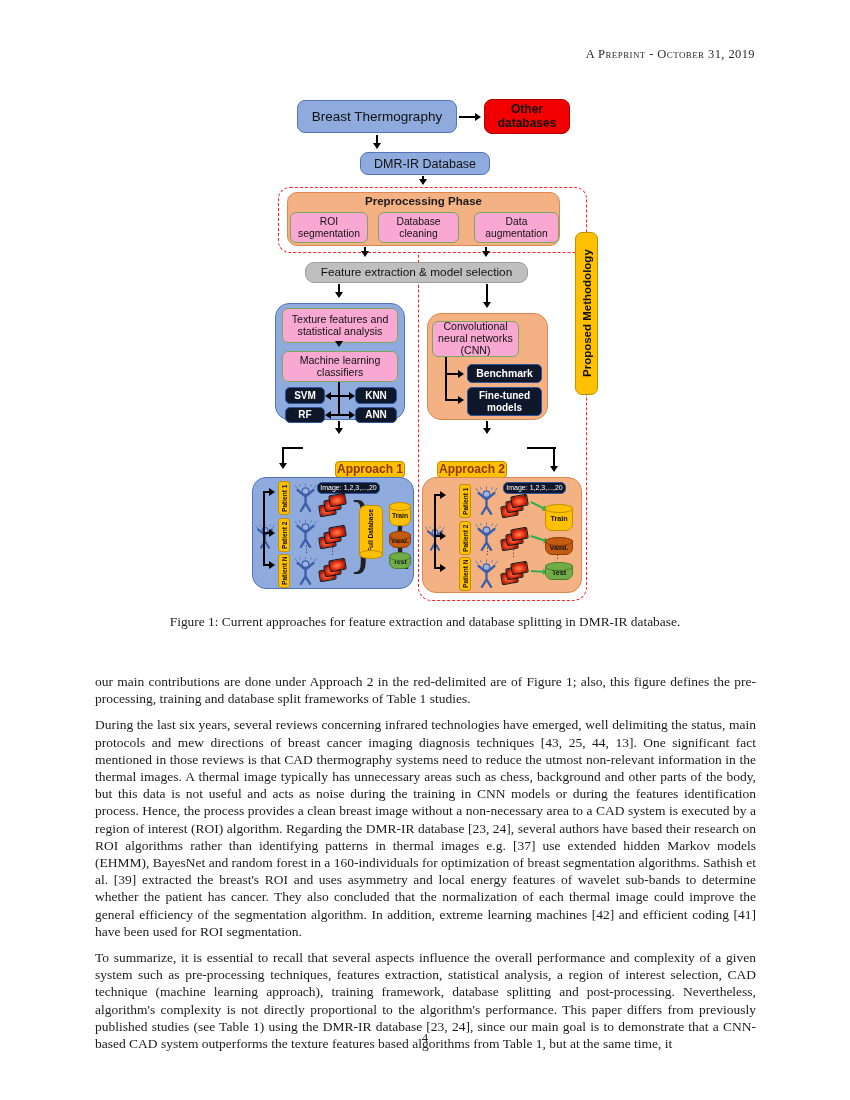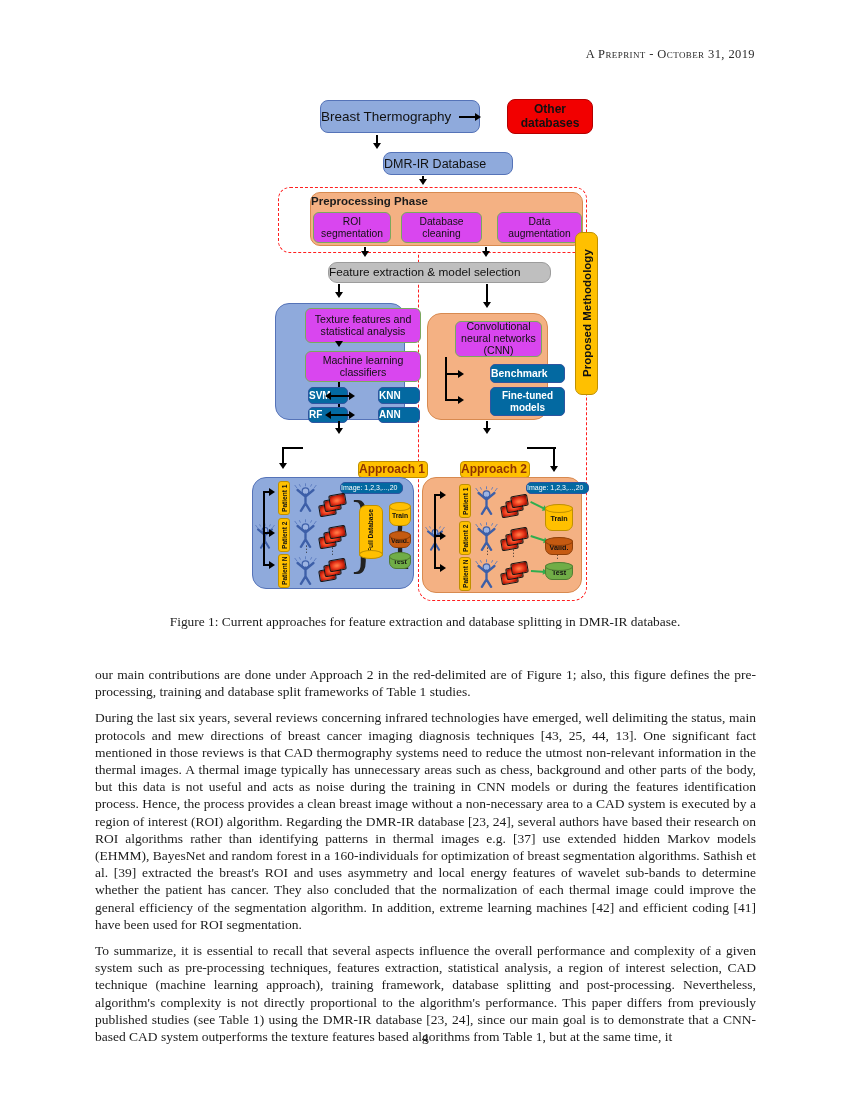--- a/index.html
+++ b/index.html
@@ -5,27 +5,27 @@
   * { margin:0; padding:0; box-sizing:border-box; }
   html,body { width:850px; height:1100px; background:#ffffff; font-family:"Liberation Serif", serif; color:#1b1b1b; }
   #page { position:relative; width:850px; height:1100px; background:#fff; overflow:hidden; }
 
   
   .running-head { position:absolute; top:47px; right:95px; font-size:12.5px; letter-spacing:.4px; font-variant:small-caps; color:#2a2a2a; }
 
   
   #fig { position:absolute; left:248px; top:95px; width:354px; height:512px; font-family:"Liberation Sans", sans-serif; }
   .abs { position:absolute; }
-  .node { position:absolute; display:flex; align-items:center; text-align:center; line-height:1.12;margin-left:23px; }
+  .node { position:absolute; display:flex; align-items:center; justify-content:center; text-align:center; line-height:1.12; }
   .blue   { background:#8FAADC; border:1px solid #5573b8; border-radius:8px; color:#111; }
   .red    { background:#F20000; border:1px solid #b30000; border-radius:8px; color:#111; font-weight:600; }
   .salmon { background:#F4B183; border:1px solid #d88a50; border-radius:10px; }
-  .green  { background:#d946ef; border:1px solid #7aa95e; border-radius:6px; color:#111; }
+  .green  { background:#f9a8d4; border:1px solid #7aa95e; border-radius:6px; color:#111; }
   .gray   { background:#BFBFBF; border:1px solid #9c9c9c; border-radius:9px; color:#111; }
-  .dkblue { background:#0369a1; border:1px solid #2f55a0; border-radius:5px; color:#fff; font-weight:600; }
+  .dkblue { background:#0f172a; border:1px solid #2f55a0; border-radius:5px; color:#fff; font-weight:600; }
   .yellow { background:#FFC000; border:1px solid #BF9000; border-radius:4px; color:#111; }
   .panel-blue   { background:#8FAADC; border:1px solid #5573b8; border-radius:14px; }
   .panel-salmon { background:#F4B183; border:1px solid #d88a50; border-radius:14px; }
 
   .dashA { position:absolute; border:1.7px dashed #ff1f1f; border-radius:12px; }
   .dashB { position:absolute; border-left:1.7px dashed #ff1f1f; border-right:1.7px dashed #ff1f1f; border-bottom:1.7px dashed #ff1f1f; border-radius:0 0 14px 14px; }
 
   
   .lv { position:absolute; width:0; border-left:2.6px solid #000; }
   .lh { position:absolute; height:0; border-top:2.6px solid #000; }
@@ -58,21 +58,21 @@
   .thm-stack i:nth-child(2){ left:5px; top:5px; }
   .thm-stack i:nth-child(3){ left:10px; top:0; }
 
   .brace { position:absolute; font-family:"Liberation Serif", serif; color:#222; transform-origin:center; }
   .dots { position:absolute; font-size:9px; color:#222; letter-spacing:0; line-height:1; }
   .person-slot { position:absolute; }
 
   
   .caption { position:absolute; left:0; top:614px; width:850px; text-align:center; font-size:13.4px; color:#1b1b1b; }
   .bodytext { position:absolute; left:95px; top:666px; width:661px; font-size:13.5px; line-height:17.2px; text-align:justify; color:#1b1b1b; }
-  .bodytext p { margin-bottom:9px; }
+  .bodytext p { margin-bottom:9px;margin-top:7px; }
   .pageno { position:absolute; left:0; top:1030px; width:850px; text-align:center; font-size:13px; color:#2a2a2a; }
 </style>
 </head>
 <body>
 
 <div id="page">
 
   <div class="running-head">A Preprint - October 31, 2019</div>
 
   <div id="fig">

